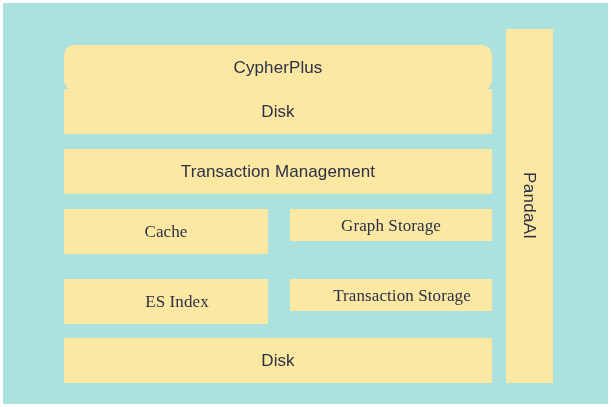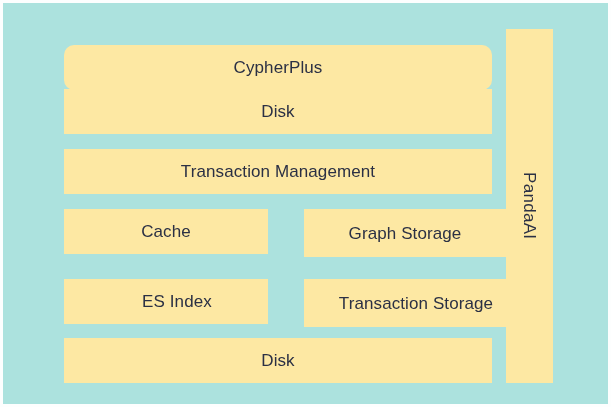--- a/index.html
+++ b/index.html
@@ -36,22 +36,22 @@
     font-size: 17px;
     font-weight: 400;
     letter-spacing: 0.1px;
     line-height: 1;
     white-space: nowrap;
     user-select: none;
   }
 
   
   .row-full   { left: 61px;  width: 428px; height: 45px; }
-  .col-left   { left: 61px;  width: 204px; height: 45px; }
-  .col-right  { left: 301px; width: 202px; height: 48px; }
+  .col-left   { left: 61px;  width: 204px; height: 45px; font-family: Liberation Serif, serif; }
+  .col-right  { left: 287px; width: 202px; height: 32px; font-family: Liberation Serif, serif; }
 
   .r1 { top: 42px; border-radius: 10px;  }
   .r2 { top: 86px;  }
   .r3 { top: 146px; }
   .r4 { top: 206px; }
   .r5 { top: 276px; padding-left: 22px; }
   .r6 { top: 335px; text-align: center; }
 
   
   #side-panel {

